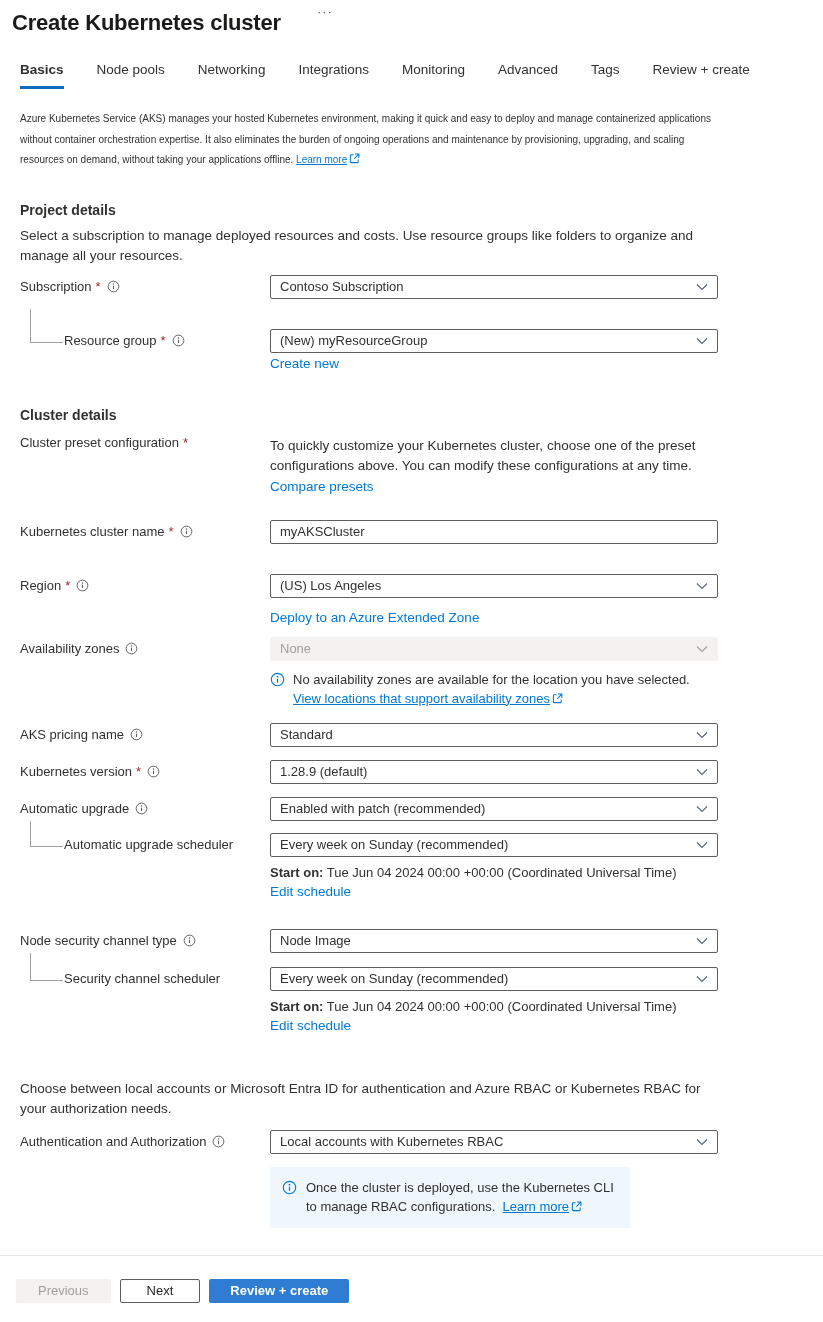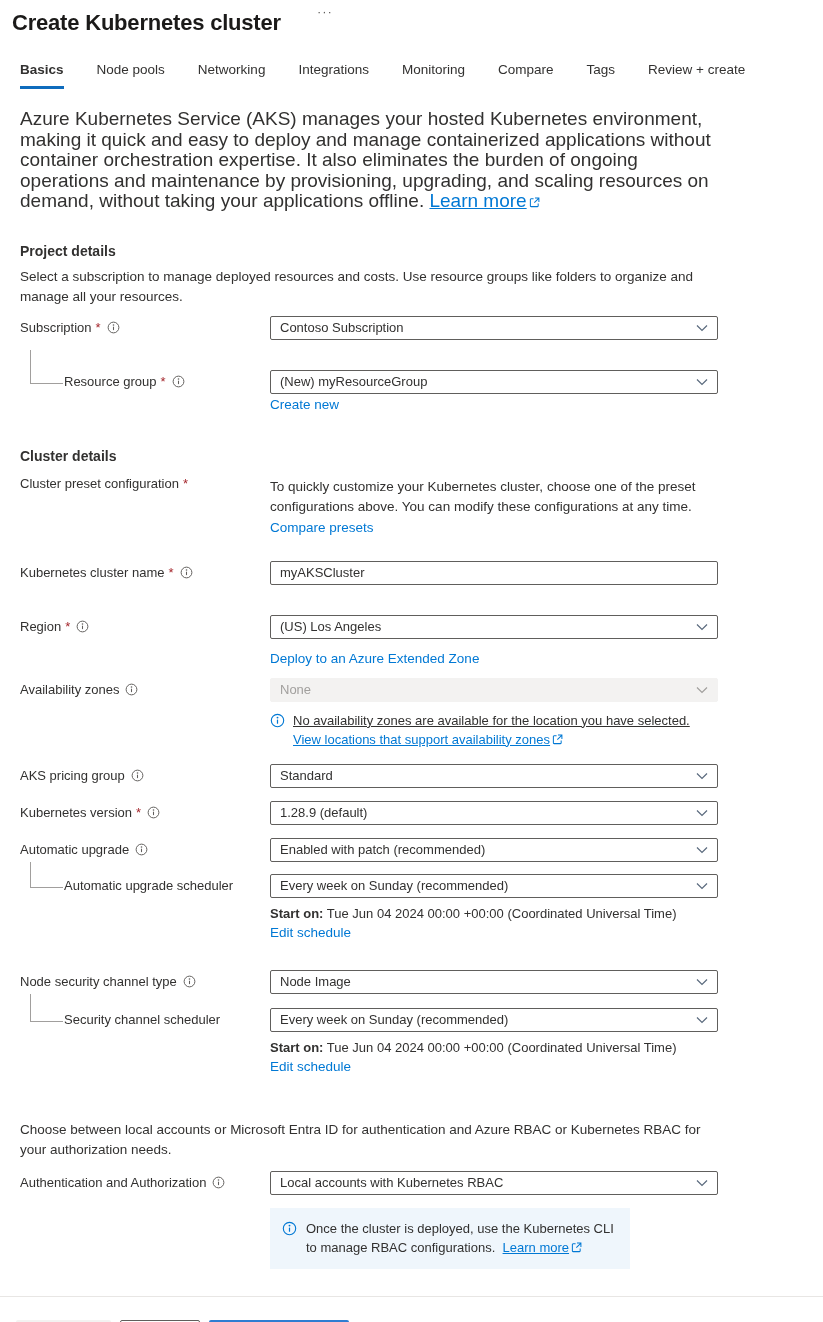--- a/index.html
+++ b/index.html
@@ -16,21 +16,21 @@
   }
   
   .title-row{display:flex;align-items:flex-start;gap:36px;margin-left:-8px;padding-left:0;}
   h1{font-size:22px;font-weight:700;color:#1b1a19;margin:0;letter-spacing:-0.2px;}
   .more-dots{color:#605e5c;font-size:13px;letter-spacing:1px;cursor:pointer;margin-top:-6px;}
   
   .tabs{display:flex;gap:33px;margin-top:26px;}
   .tab{padding-bottom:9px;color:#323130;font-size:13.5px;cursor:pointer;border-bottom:3px solid transparent;}
   .tab.active{font-weight:700;border-bottom:3px solid var(--tab-underline);}
   
-  .intro{margin:20px 0 0 0;max-width:702px;line-height:20.5px;font-size:19px;}
+  .intro{margin:20px 0 0 0;max-width:702px;line-height:20.5px;font-size:10px;}
   .section-heading{font-weight:700;font-size:14px;margin-top:30px;}
   .section-desc{margin-top:8px;max-width:706px;line-height:20.5px;font-size:13.5px;}
   a.link{color:var(--accent);text-decoration:none;cursor:pointer;}
   a.link.ul{text-decoration:underline;}
   .ext{color:var(--accent);margin-left:2px;vertical-align:-1px;}
   
   .frow{display:flex;align-items:flex-start;}
   .label-cell{width:250px;min-height:24px;display:flex;align-items:center;gap:6px;position:relative;flex-shrink:0;}
   .label-cell.indent{padding-left:44px;}
   .tree{position:absolute;left:10px;bottom:10px;width:33px;height:34px;
@@ -41,21 +41,21 @@
   .dd,.tin{height:24px;border:1px solid var(--field-border);border-radius:2px;background:#fff;
       display:flex;align-items:center;justify-content:space-between;padding:0 9px;cursor:pointer;}
   .tin{cursor:text;}
   .dd-value{white-space:nowrap;overflow:hidden;}
   .chev{color:#5a6a7d;flex-shrink:0;margin-left:8px;}
   .dd.disabled{background:var(--disabled-bg);border-color:var(--disabled-bg);color:var(--disabled-text);cursor:default;}
   .dd.disabled .chev{color:#a19f9d;}
   .dd-with-icon{display:flex;align-items:center;gap:8px;overflow:hidden;}
   .help-text{margin-top:5px;max-width:442px;line-height:20px;font-size:13.5px;}
   .under-link{display:inline-block;margin-top:3px;font-size:13.5px;}
-  .inline-info{display:flex;gap:8px;margin-top:9px;width:448px;line-height:19px;text-decoration:underline;}
+  .inline-info{display:flex;gap:8px;margin-top:9px;width:448px;line-height:19px;}
   .inline-info .i-ic{color:var(--accent);flex-shrink:0;margin-top:2px;}
   .start-on{margin-top:7px;line-height:17px;}
   .start-on .b{font-weight:700;}
   .info-box{display:flex;gap:9px;margin-top:13px;width:360px;background:var(--info-bg);
       padding:11px 12px;line-height:19px;}
   .info-box .i-ic{color:var(--accent);flex-shrink:0;margin-top:2px;}
   
   .footer-divider{height:1px;background:#e8e6e4;margin:27px -20px 0 -20px;}
   .footer-buttons{display:flex;gap:9px;margin-top:23px;margin-left:-4px;}
   .btn{font-family:inherit;font-size:13px;height:24px;padding:0 17px;border-radius:2px;border:1px solid transparent;cursor:pointer;display:flex;align-items:center;}
@@ -75,21 +75,21 @@
     <h1>Create Kubernetes cluster</h1>
     <span class="more-dots">···</span>
   </div>
 
   <nav class="tabs">
     <div class="tab active">Basics</div>
     <div class="tab">Node pools</div>
     <div class="tab">Networking</div>
     <div class="tab">Integrations</div>
     <div class="tab">Monitoring</div>
-    <div class="tab">Compare</div>
+    <div class="tab">Advanced</div>
     <div class="tab">Tags</div>
     <div class="tab">Review + create</div>
   </nav>
 
   <p class="intro"><span>Azure Kubernetes Service (AKS) manages your hosted Kubernetes environment, making it quick and easy to deploy and manage containerized applications without container orchestration expertise. It also eliminates the burden of ongoing operations and maintenance by provisioning, upgrading, and scaling resources on demand, without taking your applications offline.</span>
     <a class="link ul">Learn more</a><span class="ext"><svg width="11" height="11" viewBox="0 0 12 12">
           <path d="M5 2 H2.2 A0.7 0.7 0 0 0 1.5 2.7 V9.8 A0.7 0.7 0 0 0 2.2 10.5 H9.3 A0.7 0.7 0 0 0 10 9.8 V7" fill="none" stroke="currentColor" stroke-width="1.1"></path>
           <path d="M6.5 1.2 H10.8 V5.5 M10.6 1.4 L5.8 6.2" fill="none" stroke="currentColor" stroke-width="1.1"></path>
         </svg></span></p>
 
@@ -226,21 +226,21 @@
                 <path d="M5 2 H2.2 A0.7 0.7 0 0 0 1.5 2.7 V9.8 A0.7 0.7 0 0 0 2.2 10.5 H9.3 A0.7 0.7 0 0 0 10 9.8 V7" fill="none" stroke="currentColor" stroke-width="1.1"></path>
                 <path d="M6.5 1.2 H10.8 V5.5 M10.6 1.4 L5.8 6.2" fill="none" stroke="currentColor" stroke-width="1.1"></path>
               </svg></span>
         </span>
       </div>
     </div>
   </div>
 
   <div class="frow mt14">
     <div class="label-cell">
-      <span>AKS pricing group</span>
+      <span>AKS pricing name</span>
       <span class="hinfo">
           <svg width="13" height="13" viewBox="0 0 16 16">
             <circle cx="8" cy="8" r="6.6" fill="none" stroke="currentColor" stroke-width="1.2"></circle>
             <circle cx="8" cy="4.9" r="1" fill="currentColor"></circle>
             <rect x="7.35" y="6.9" width="1.3" height="4.5" rx="0.6" fill="currentColor"></rect>
           </svg>
         </span>
     </div>
     <div class="field-cell">
       <div class="dd">

